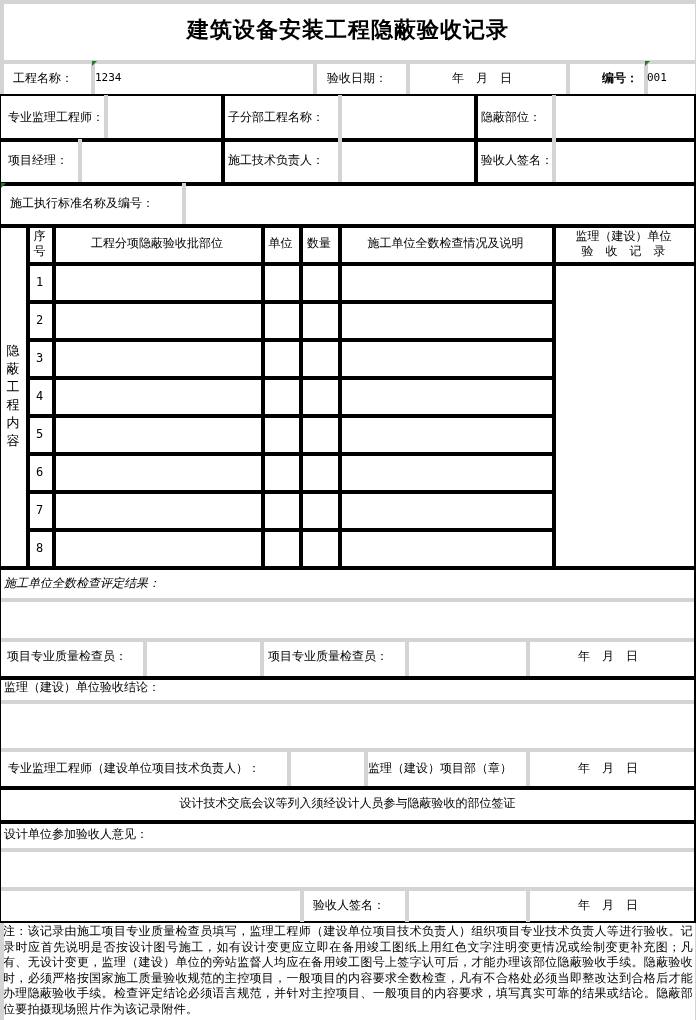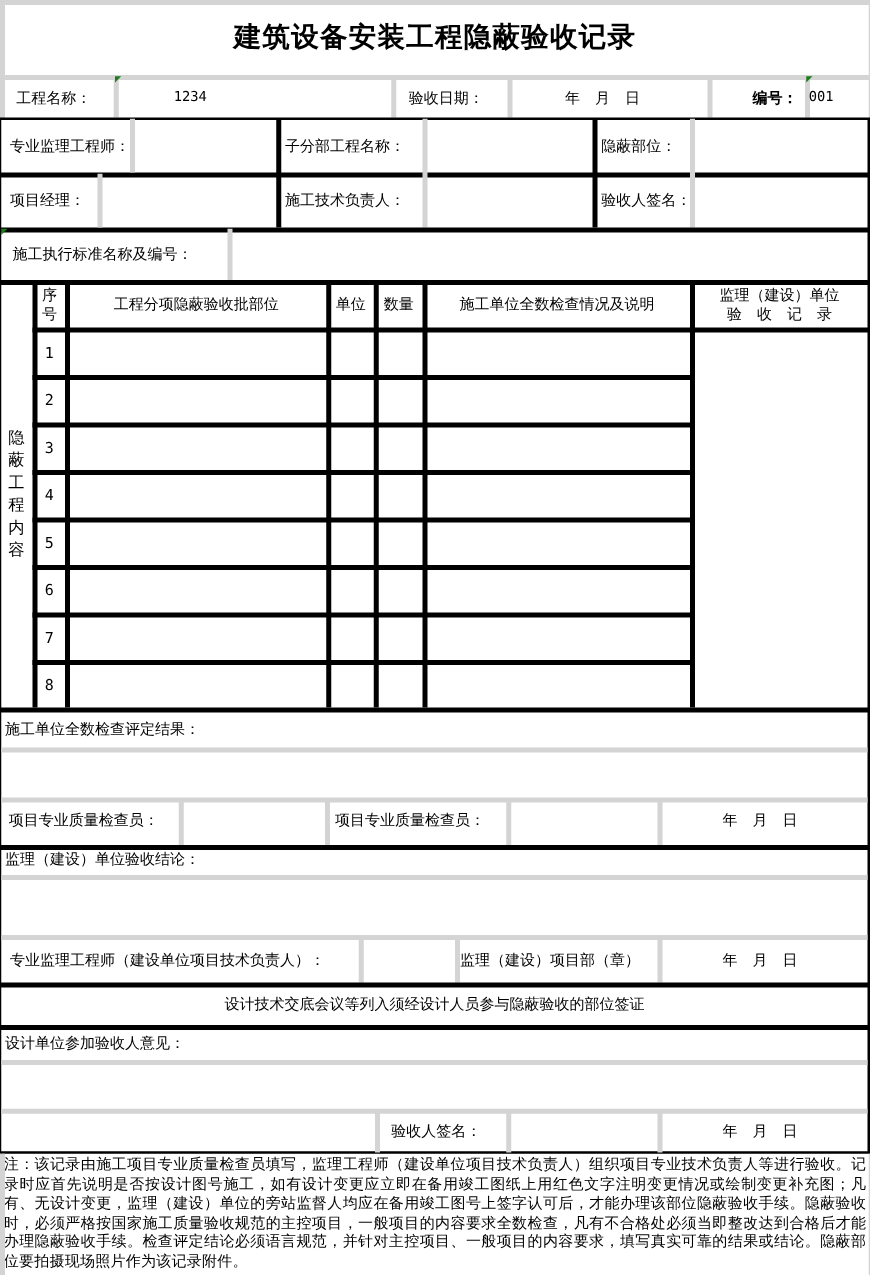--- a/index.html
+++ b/index.html
@@ -28,21 +28,21 @@
 <div class="vline grid" style="left:695px;top:0;height:95px;border-left-width:1px;"></div>
 
 <div class="vline grid" style="left:91px;top:60px;height:34px;border-left-width:1px;"></div>
 <div class="vline grid" style="left:313px;top:60px;height:34px;border-left-width:1px;"></div>
 <div class="vline grid" style="left:406px;top:60px;height:34px;border-left-width:1px;"></div>
 <div class="vline grid" style="left:566px;top:60px;height:34px;border-left-width:1px;"></div>
 <div class="vline grid" style="left:644px;top:60px;height:34px;border-left-width:1px;"></div>
 
 <div class="txt" style="left:13px;top:71px;">工程名称：</div>
 <div class="mark" style="left:92px;top:61px;"></div>
-<div class="txt" style="left:95px;top:71px;font-family:'DejaVu Sans Mono','Liberation Mono',monospace;font-size:11px;padding-left:44px;">1234</div>
+<div class="txt" style="left:95px;top:71px;font-family:'DejaVu Sans Mono','Liberation Mono',monospace;font-size:11px;">1234</div>
 <div class="txt" style="left:327px;top:71px;">验收日期：</div>
 <div class="txt" style="left:452px;top:71px;">年　月　日</div>
 <div class="txt" style="left:602px;top:71px;font-weight:bold;">编号：</div>
 <div class="mark" style="left:645px;top:61px;"></div>
 <div class="txt" style="left:647px;top:71px;font-family:'DejaVu Sans Mono','Liberation Mono',monospace;font-size:11px;">001</div>
 
 <div class="abs thick" style="left:0;top:94px;width:696px;height:829px;border-width:2px 2px 2px 1px;"></div>
 
 <div class="hline thin" style="left:0;top:138px;width:696px;border-top-width:1px;"></div>
 <div class="vline grid" style="left:104px;top:95px;height:43px;border-left-width:1px;"></div>
@@ -167,21 +167,21 @@
   <div class="abs" style="left:0;top:266px;width:526px;height:37px;">
     <div class="abs center" style="left:0;top:0;width:25px;height:37px;font-family:'DejaVu Sans Mono','Liberation Mono',monospace;">8</div>
     <div class="abs" style="left:26px;top:0;width:208px;height:37px;"></div>
     <div class="abs" style="left:235px;top:0;width:37px;height:37px;"></div>
     <div class="abs" style="left:273px;top:0;width:38px;height:37px;"></div>
     <div class="abs" style="left:312px;top:0;width:213px;height:37px;"></div>
   </div>
 </div>
 <div class="abs" style="left:553px;top:263px;width:141px;height:303px;"></div>
 
-<div class="txt" style="left:4px;top:576px;">施工单位全数检查评定结果：</div>
+<div class="txt" style="left:4px;top:576px;font-style:italic;">施工单位全数检查评定结果：</div>
 <div class="hline grid" style="left:1px;top:598px;width:693px;border-top-width:1px;"></div>
 <div class="abs" style="left:1px;top:599px;width:693px;height:39px;"></div>
 <div class="hline grid" style="left:1px;top:638px;width:693px;border-top-width:1px;"></div>
 <div class="vline grid" style="left:143px;top:639px;height:37px;border-left-width:1px;"></div>
 <div class="vline grid" style="left:260px;top:639px;height:37px;border-left-width:1px;"></div>
 <div class="vline grid" style="left:405px;top:639px;height:37px;border-left-width:1px;"></div>
 <div class="vline grid" style="left:526px;top:639px;height:37px;border-left-width:1px;"></div>
 <div class="txt" style="left:7px;top:649px;">项目专业质量检查员：</div>
 <div class="abs" style="left:144px;top:639px;width:116px;height:37px;"></div>
 <div class="txt" style="left:268px;top:649px;">项目专业质量检查员：</div>

